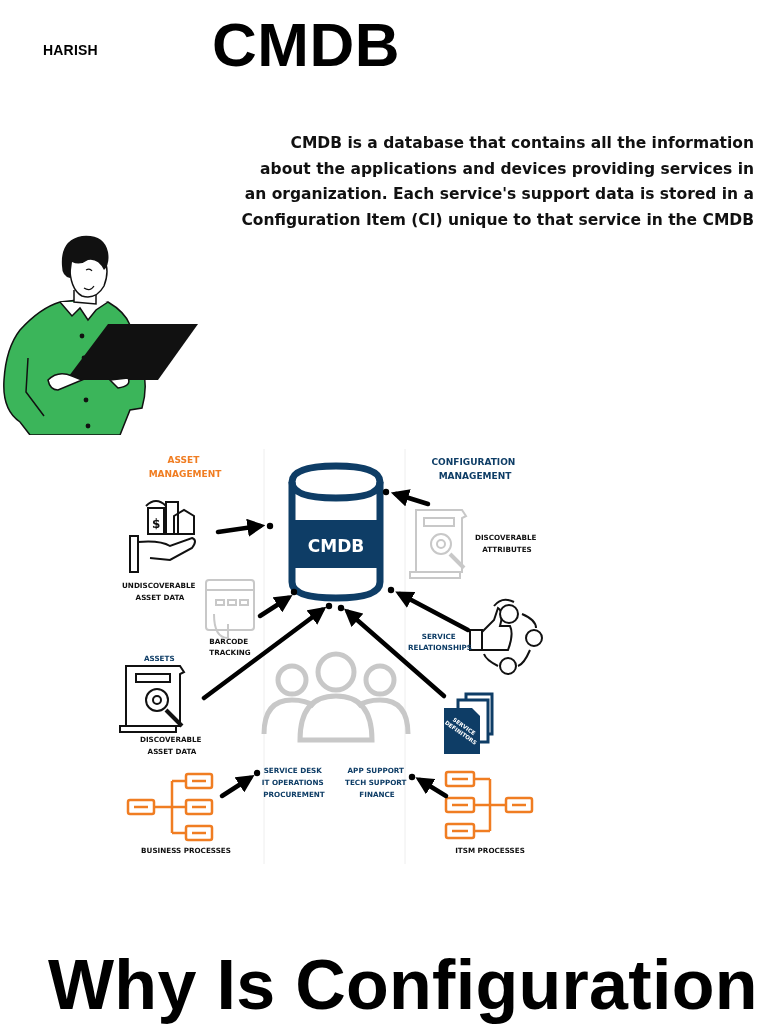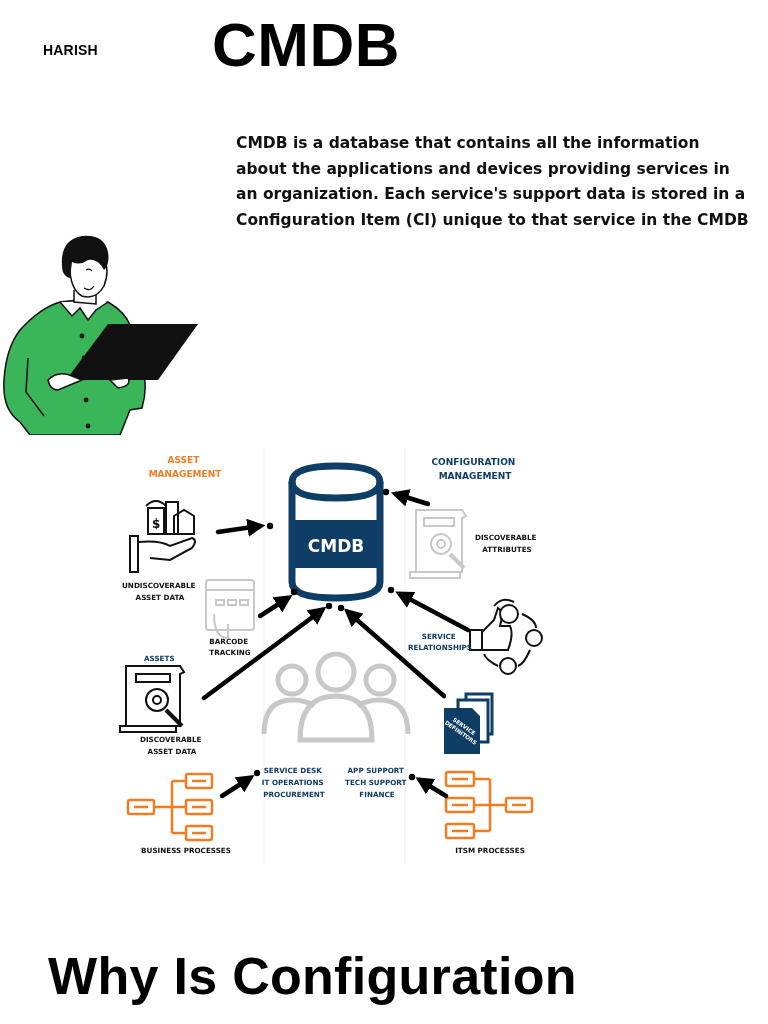--- a/index.html
+++ b/index.html
@@ -1,24 +1,24 @@
 <!DOCTYPE html>
 <html><head>
 <meta charset="utf-8">
 <style>
   html, body { margin:0; padding:0; background:#ffffff; }
   body { width:768px; height:1024px; position:relative; overflow:hidden; font-family:"DejaVu Sans", sans-serif; color:#000; }
   .author { position:absolute; left:43px; top:42px; font-family:"Liberation Sans", sans-serif; font-weight:700; font-size:14px; letter-spacing:0.2px; }
   .main-title { position:absolute; left:212px; top:14px; font-family:"Liberation Sans", sans-serif; font-weight:700; font-size:62px; letter-spacing:0.5px; line-height:1; }
-  .intro { position:absolute; left:236px; top:131px; width:518px; text-align:left; font-family:"DejaVu Sans", sans-serif; font-weight:700; font-size:15.5px; line-height:25.6px; color:#111; }
+  .intro { position:absolute; left:236px; top:131px; width:518px; text-align:right; font-family:"DejaVu Sans", sans-serif; font-weight:700; font-size:15.5px; line-height:25.6px; color:#111; }
   .person { position:absolute; left:0; top:230px; width:205px; height:205px; }
   .diagram { position:absolute; left:110px; top:444px; width:450px; height:420px; }
   .diagram svg { width:100%; height:100%; }
   .lbl { font-family:"DejaVu Sans", sans-serif; font-weight:700; }
-  .section-heading { position:absolute; left:48px; top:950px; font-family:"Liberation Sans", sans-serif; font-weight:700; font-size:52px; line-height:1; letter-spacing:0.3px; white-space:nowrap; }
+  .section-heading { position:absolute; left:48px; top:950px; font-family:"Liberation Sans", sans-serif; font-weight:700; font-size:70px; line-height:1; letter-spacing:0.3px; white-space:nowrap; }
 </style>
 </head>
 <body>
 
 <div class="author">HARISH</div>
 <div class="main-title">CMDB</div>
 <div class="intro">CMDB is a database that contains all the information about the applications and devices providing services in an organization. Each service's support data is stored in a Configuration Item (CI) unique to that service in the CMDB</div>
 
 <div class="person">
   <svg viewBox="0 0 205 205" width="205" height="205">

